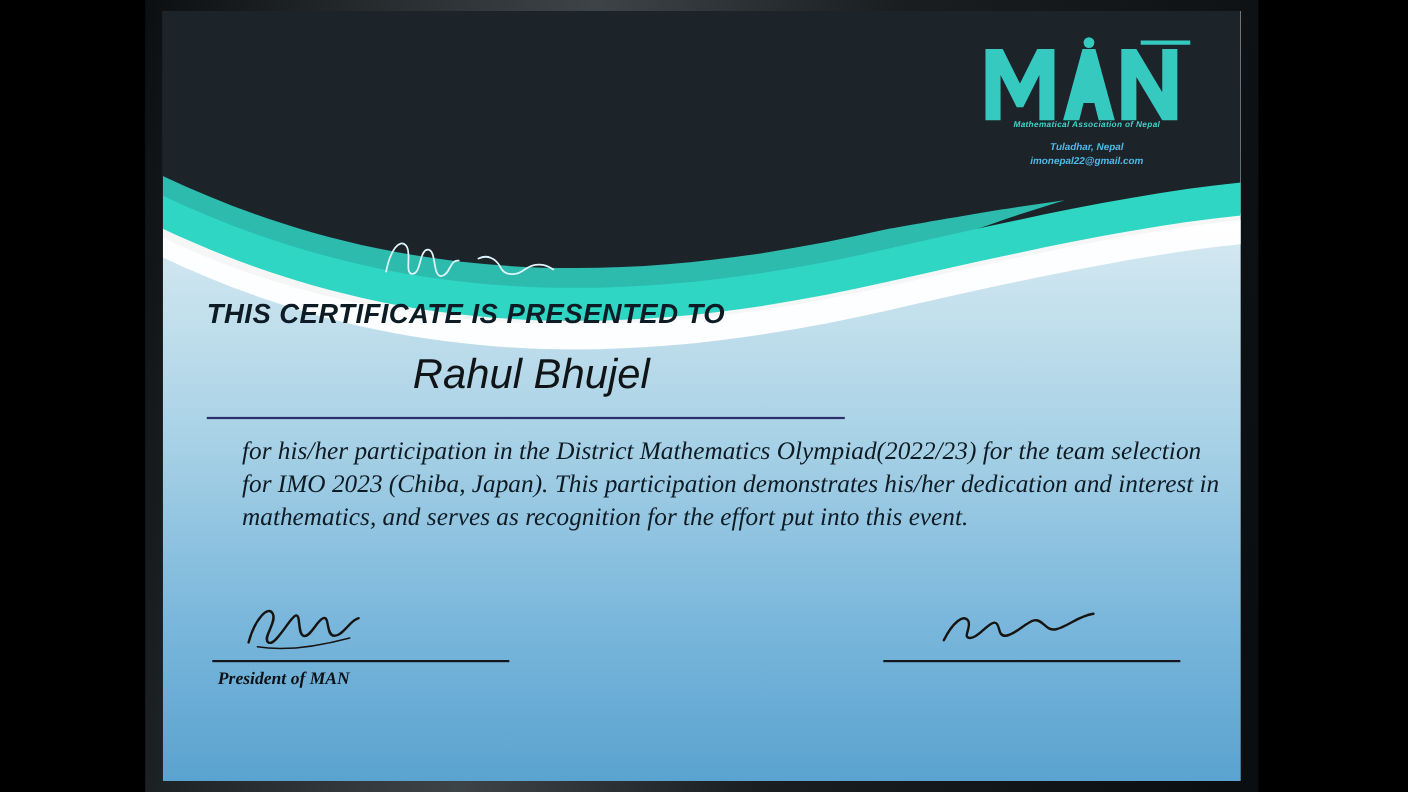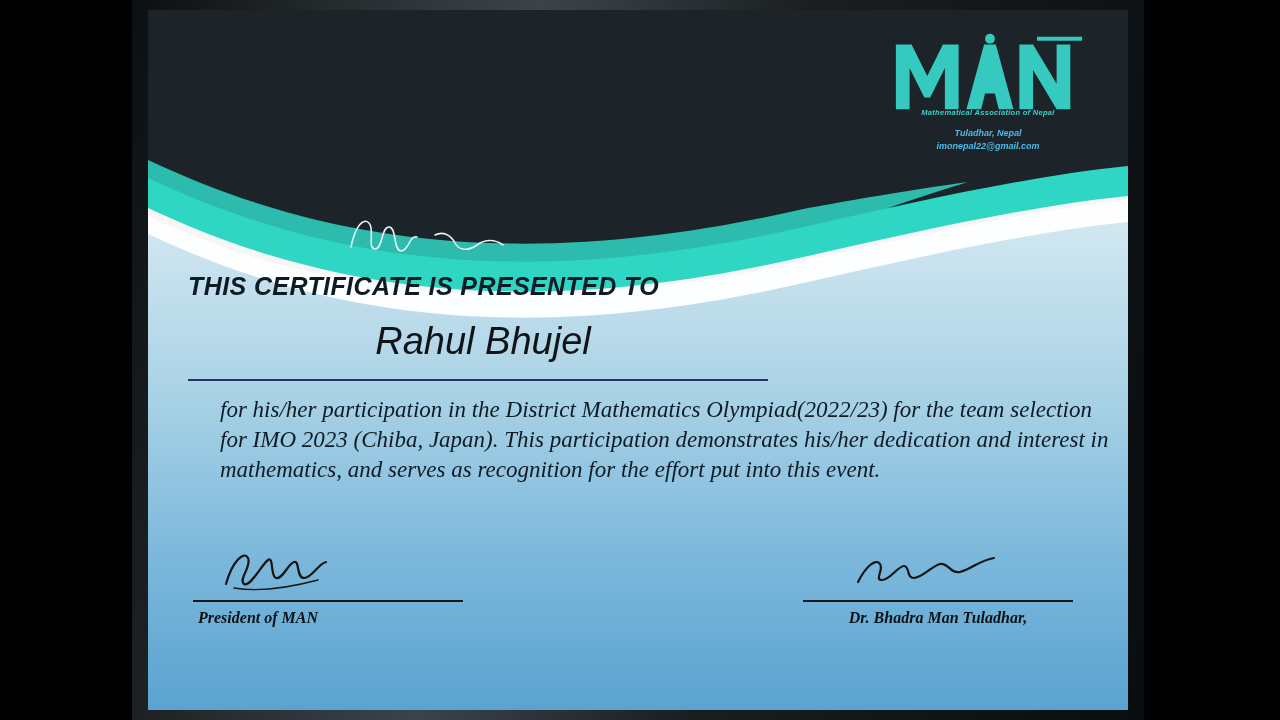--- a/index.html
+++ b/index.html
@@ -249,19 +249,18 @@
       </div>
 
       <div class="sig right">
         <div class="sig-img">
           <svg viewBox="0 0 280 60" width="280" height="60">
             <path d="M60,42 C68,26 78,18 82,24 C86,30 76,40 84,40 C92,40 100,26 106,26 C112,26 108,38 116,38 C124,38 134,26 142,24 C150,22 152,34 162,32 C172,30 182,20 196,18" fill="none" stroke="#171412" stroke-width="2.2" stroke-linecap="round"></path>
           </svg>
         </div>
         <div class="sig-rule"></div>
         <div class="sig-name">
-          <div>Dr. Bhadra Man Tuladhar,</div>
         </div>
       </div>
 
     </div>
   </div>
 </div>
 
 </body></html>

